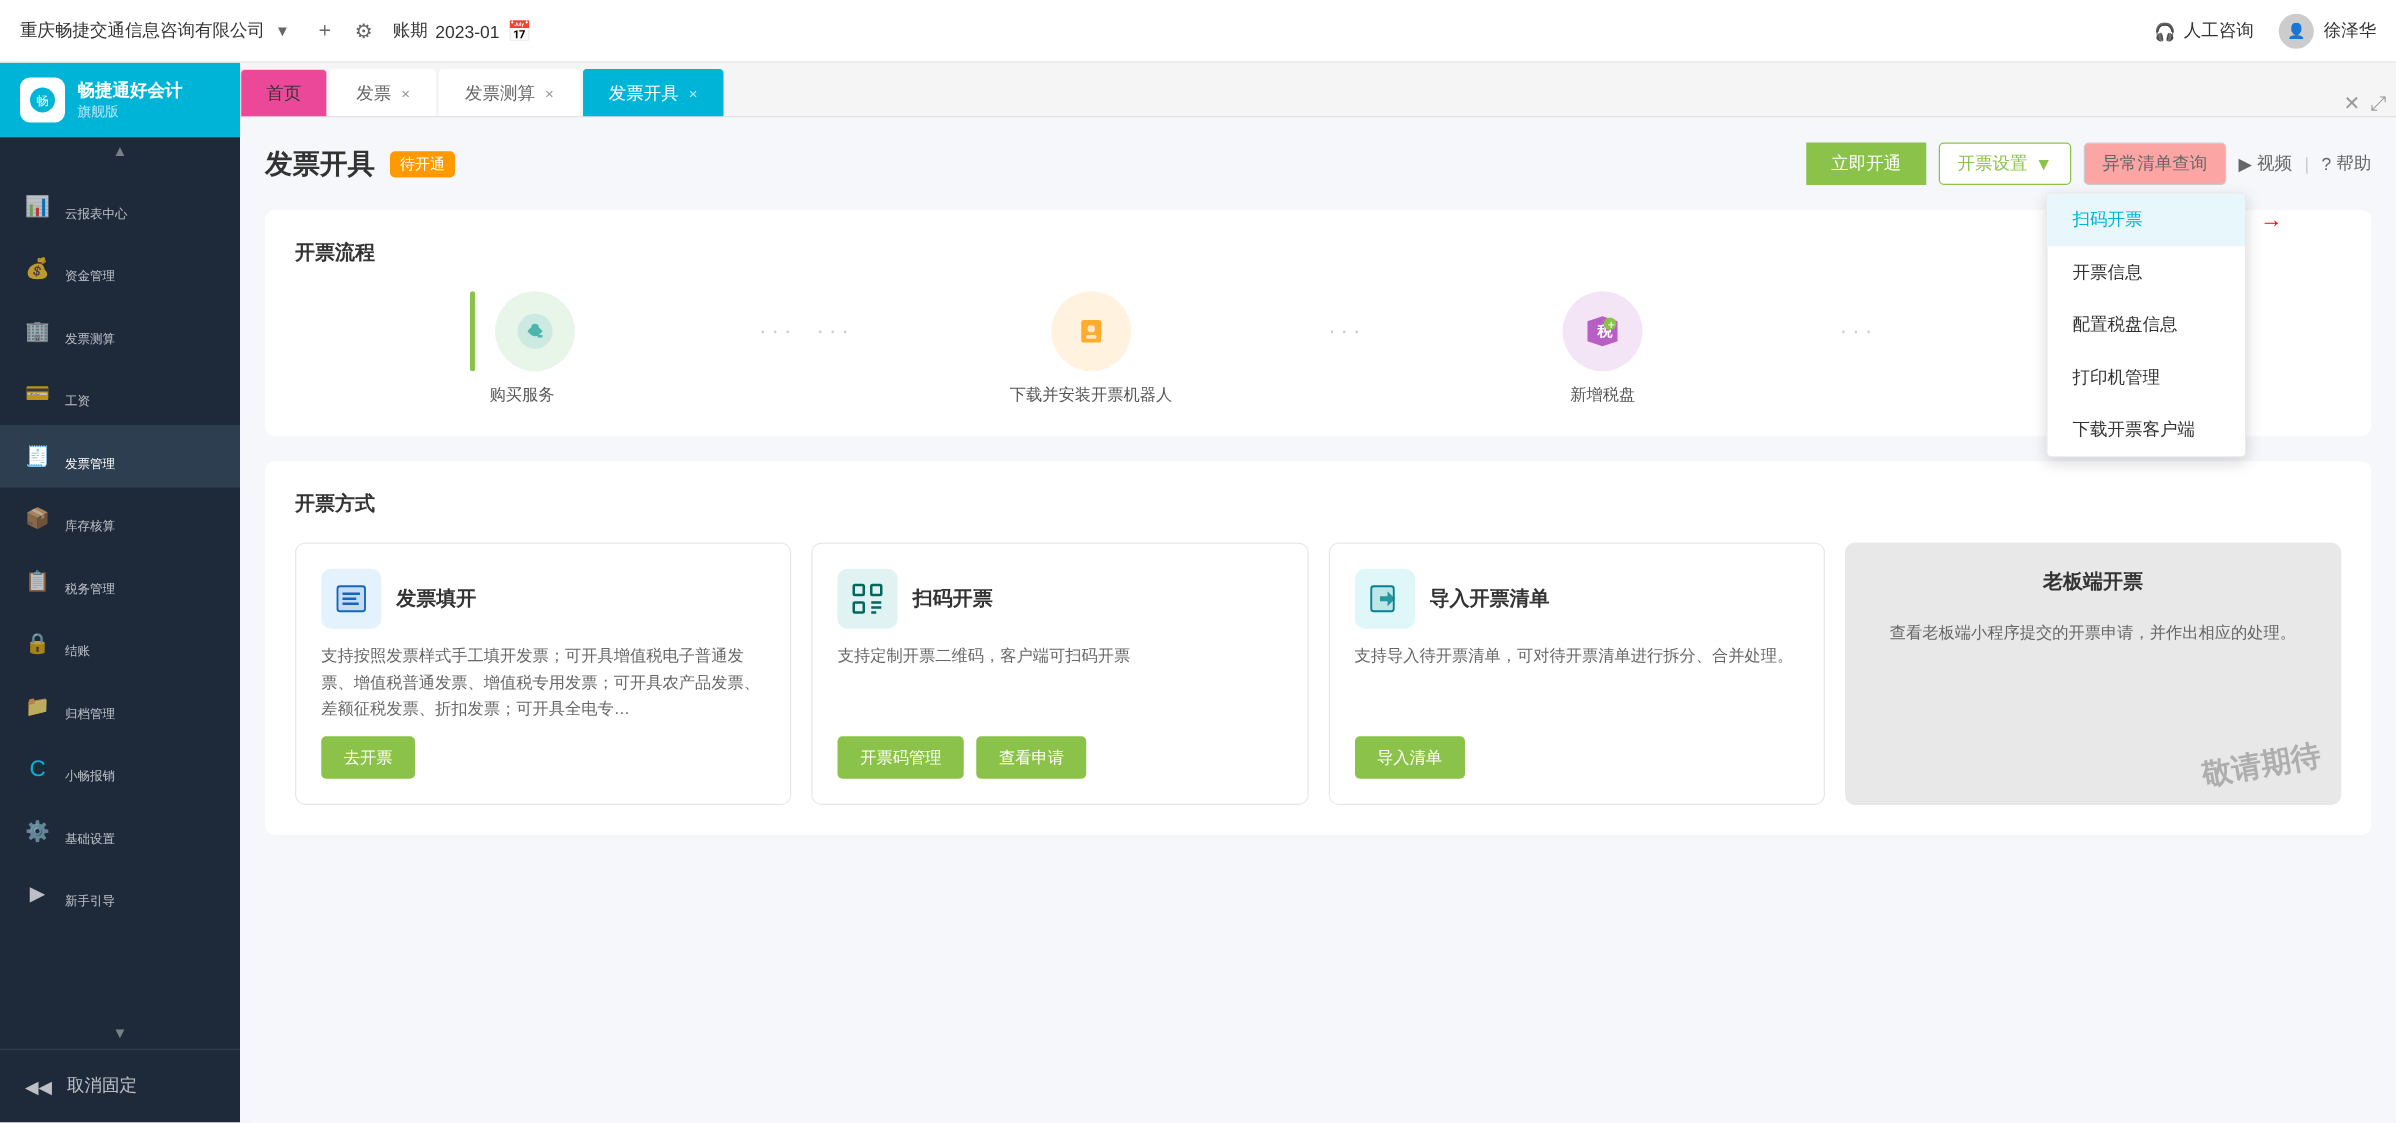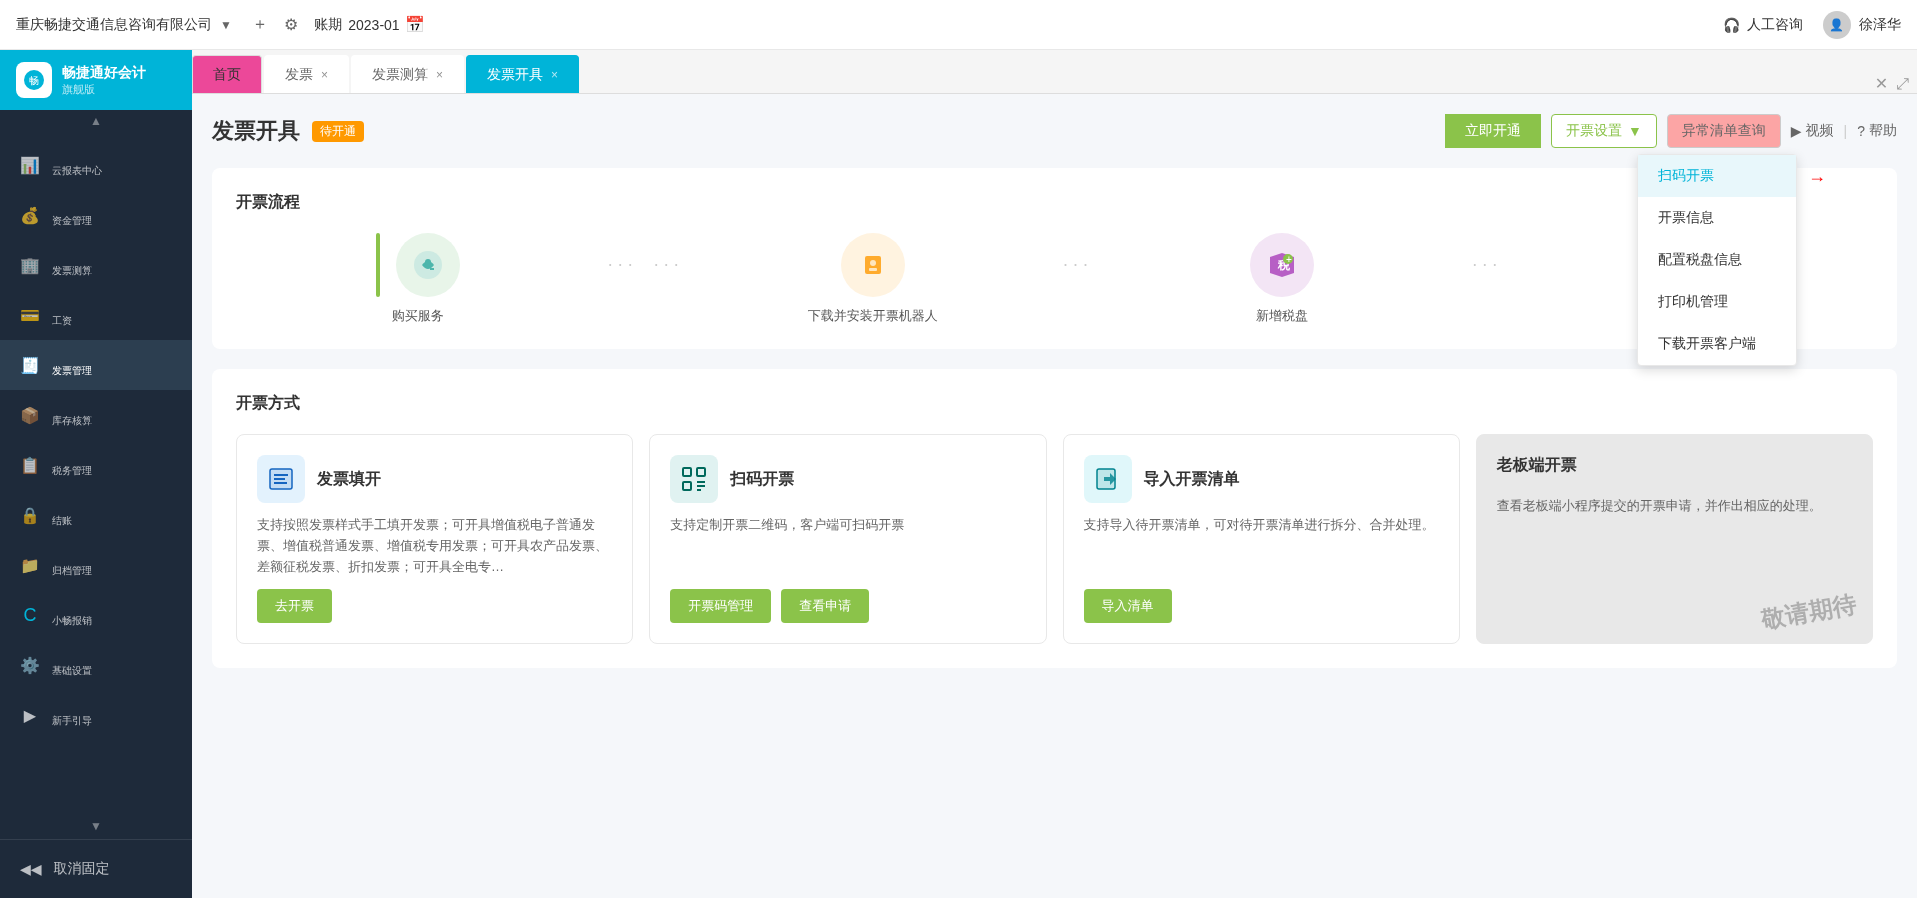--- a/index.html
+++ b/index.html
@@ -80,21 +80,21 @@
     .method-card.dim { background: #e8e8e8; }
     .method-header { display: flex; align-items: center; gap: 12px; }
     .method-icon { width: 48px; height: 48px; border-radius: 8px; display: flex; align-items: center; justify-content: center; font-size: 24px; }
     .method-icon.blue { background: #e3f2fd; color: #1565c0; }
     .method-icon.cyan { background: #e0f7fa; color: #00838f; }
     .method-icon.teal { background: #e0f2f1; color: #00695c; }
     .method-title { font-size: 16px; font-weight: bold; color: #333; }
     .method-desc { font-size: 13px; color: #666; line-height: 1.6; }
     .method-actions { margin-top: auto; display: flex; gap: 10px; }
     .btn-green { background: #8bc34a; color: #fff; border: none; padding: 8px 18px; border-radius: 4px; cursor: pointer; font-size: 13px; }
-    .method-card.dim { position: relative; overflow: hidden; }
+    .method-card.dim { position: relative; overflow: hidden; align-items: center; }
     .dim-overlay { position: absolute; bottom: 15px; right: 15px; font-size: 24px; font-weight: bold; color: rgba(0,0,0,0.25); transform: rotate(-10deg); }
     .boss-title { font-size: 16px; font-weight: bold; color: #333; margin-bottom: 8px; }
     .boss-desc { font-size: 13px; color: #666; line-height: 1.6; }
 
     
     .scroll-up { background: #fff; display: flex; justify-content: center; padding: 4px; }
     .scroll-down { display: flex; justify-content: center; padding: 6px 0; }
   </style>
 </head>
 <body>

